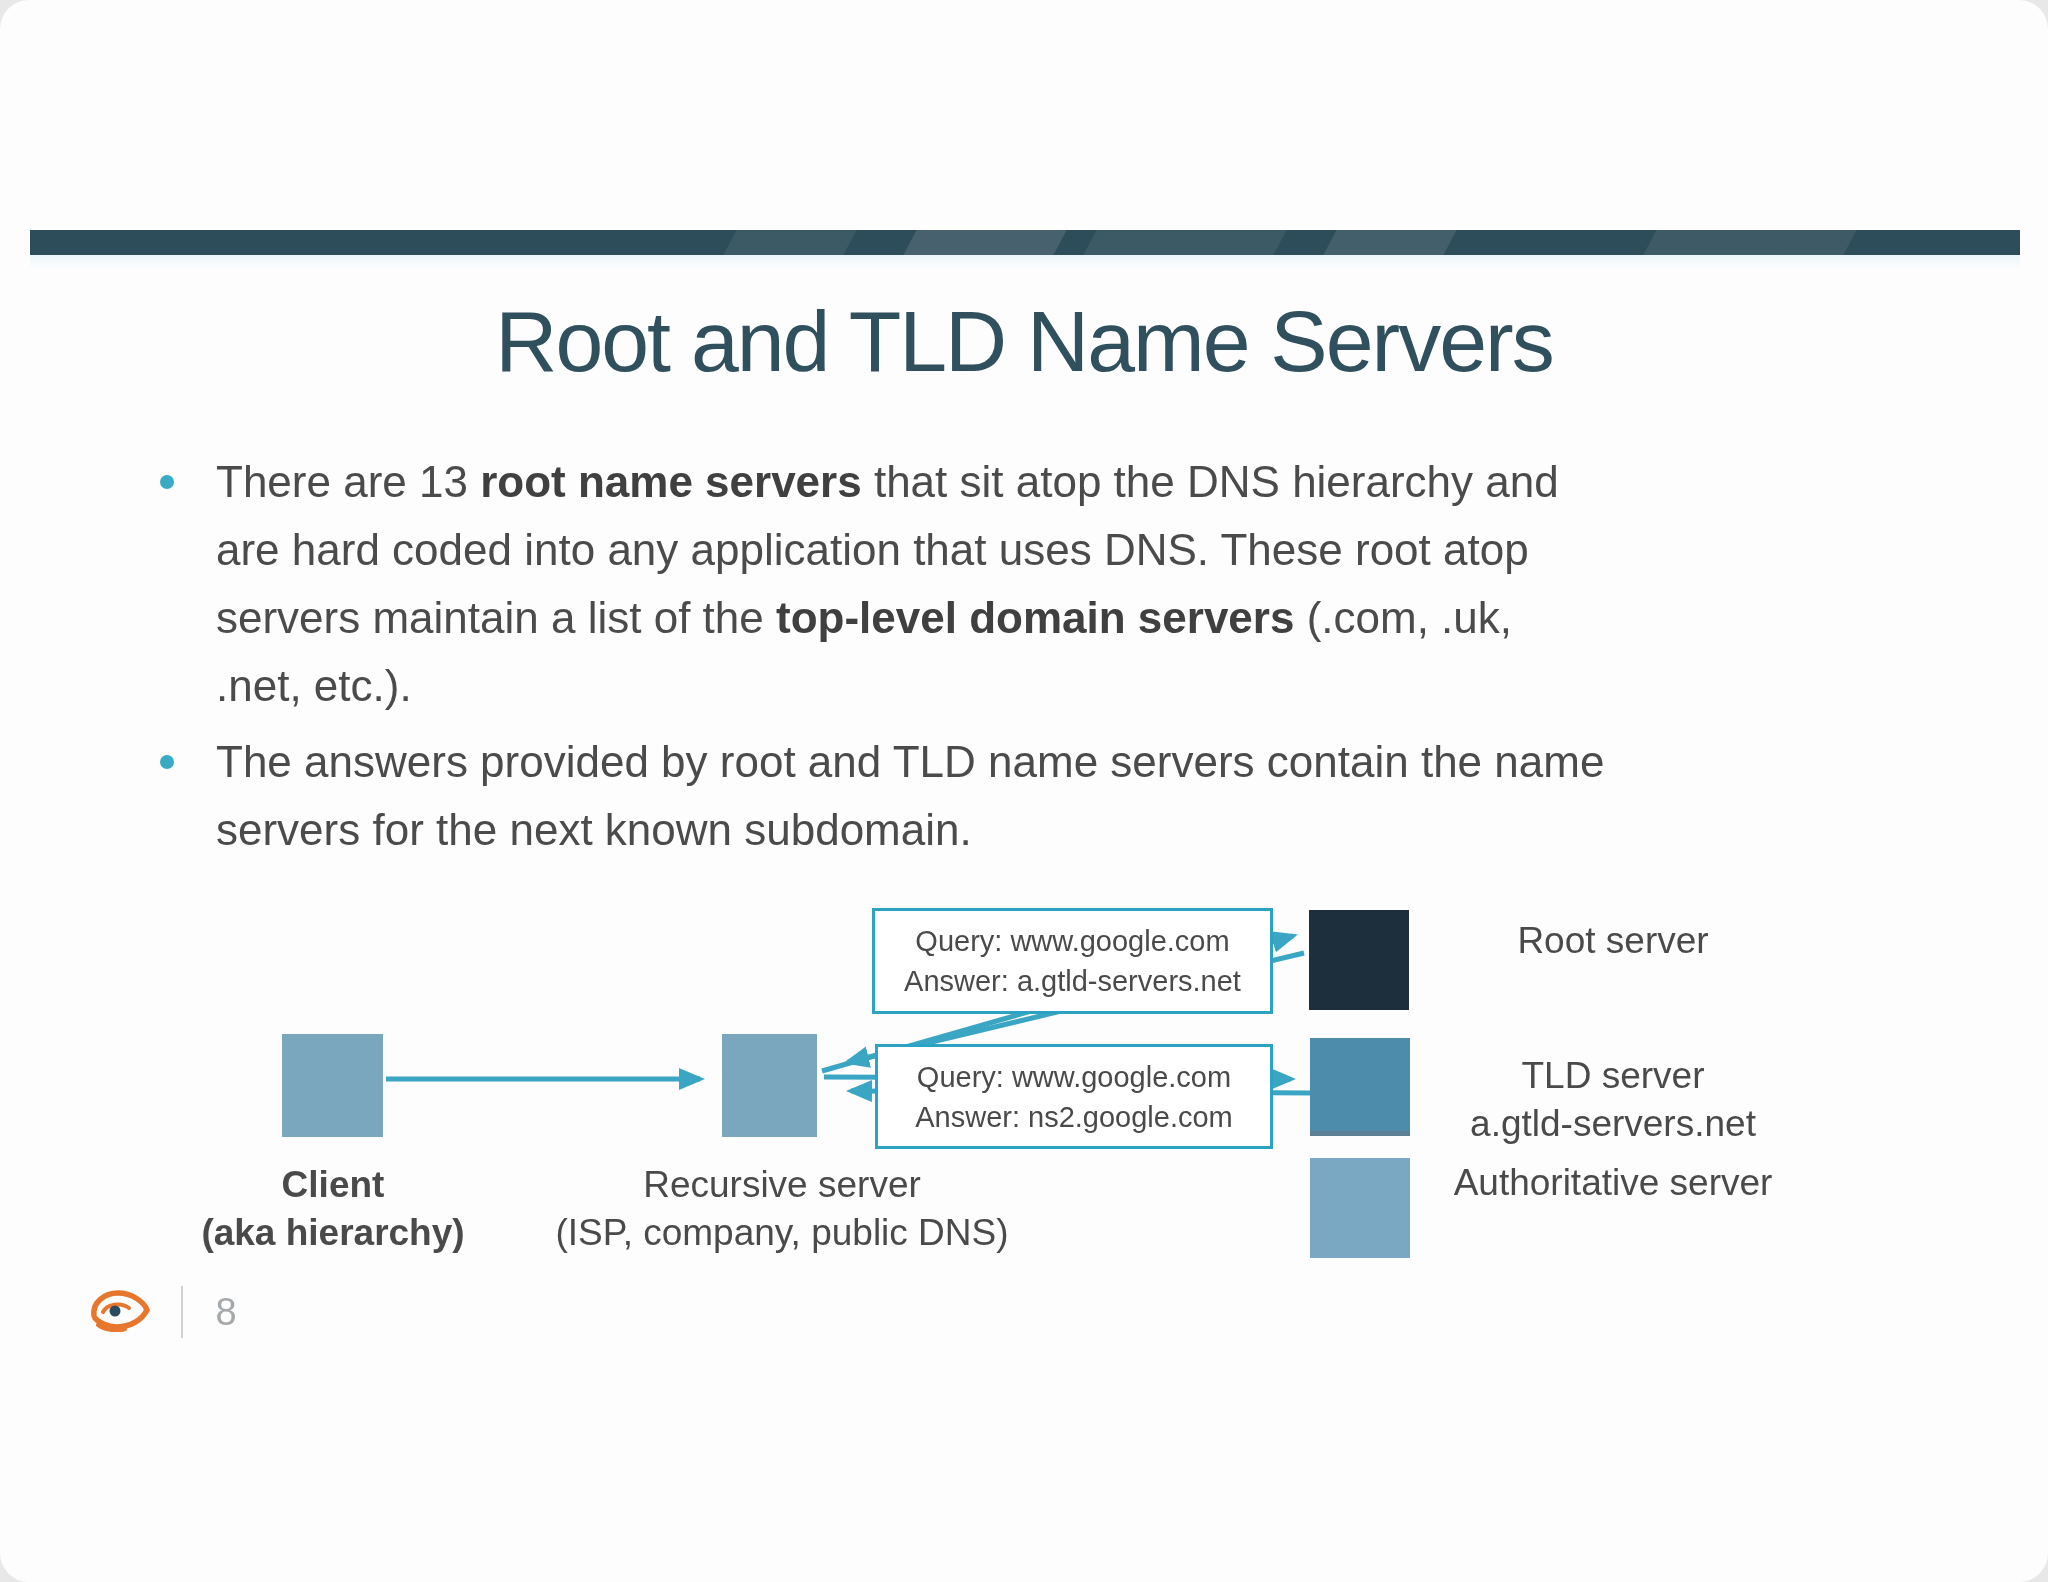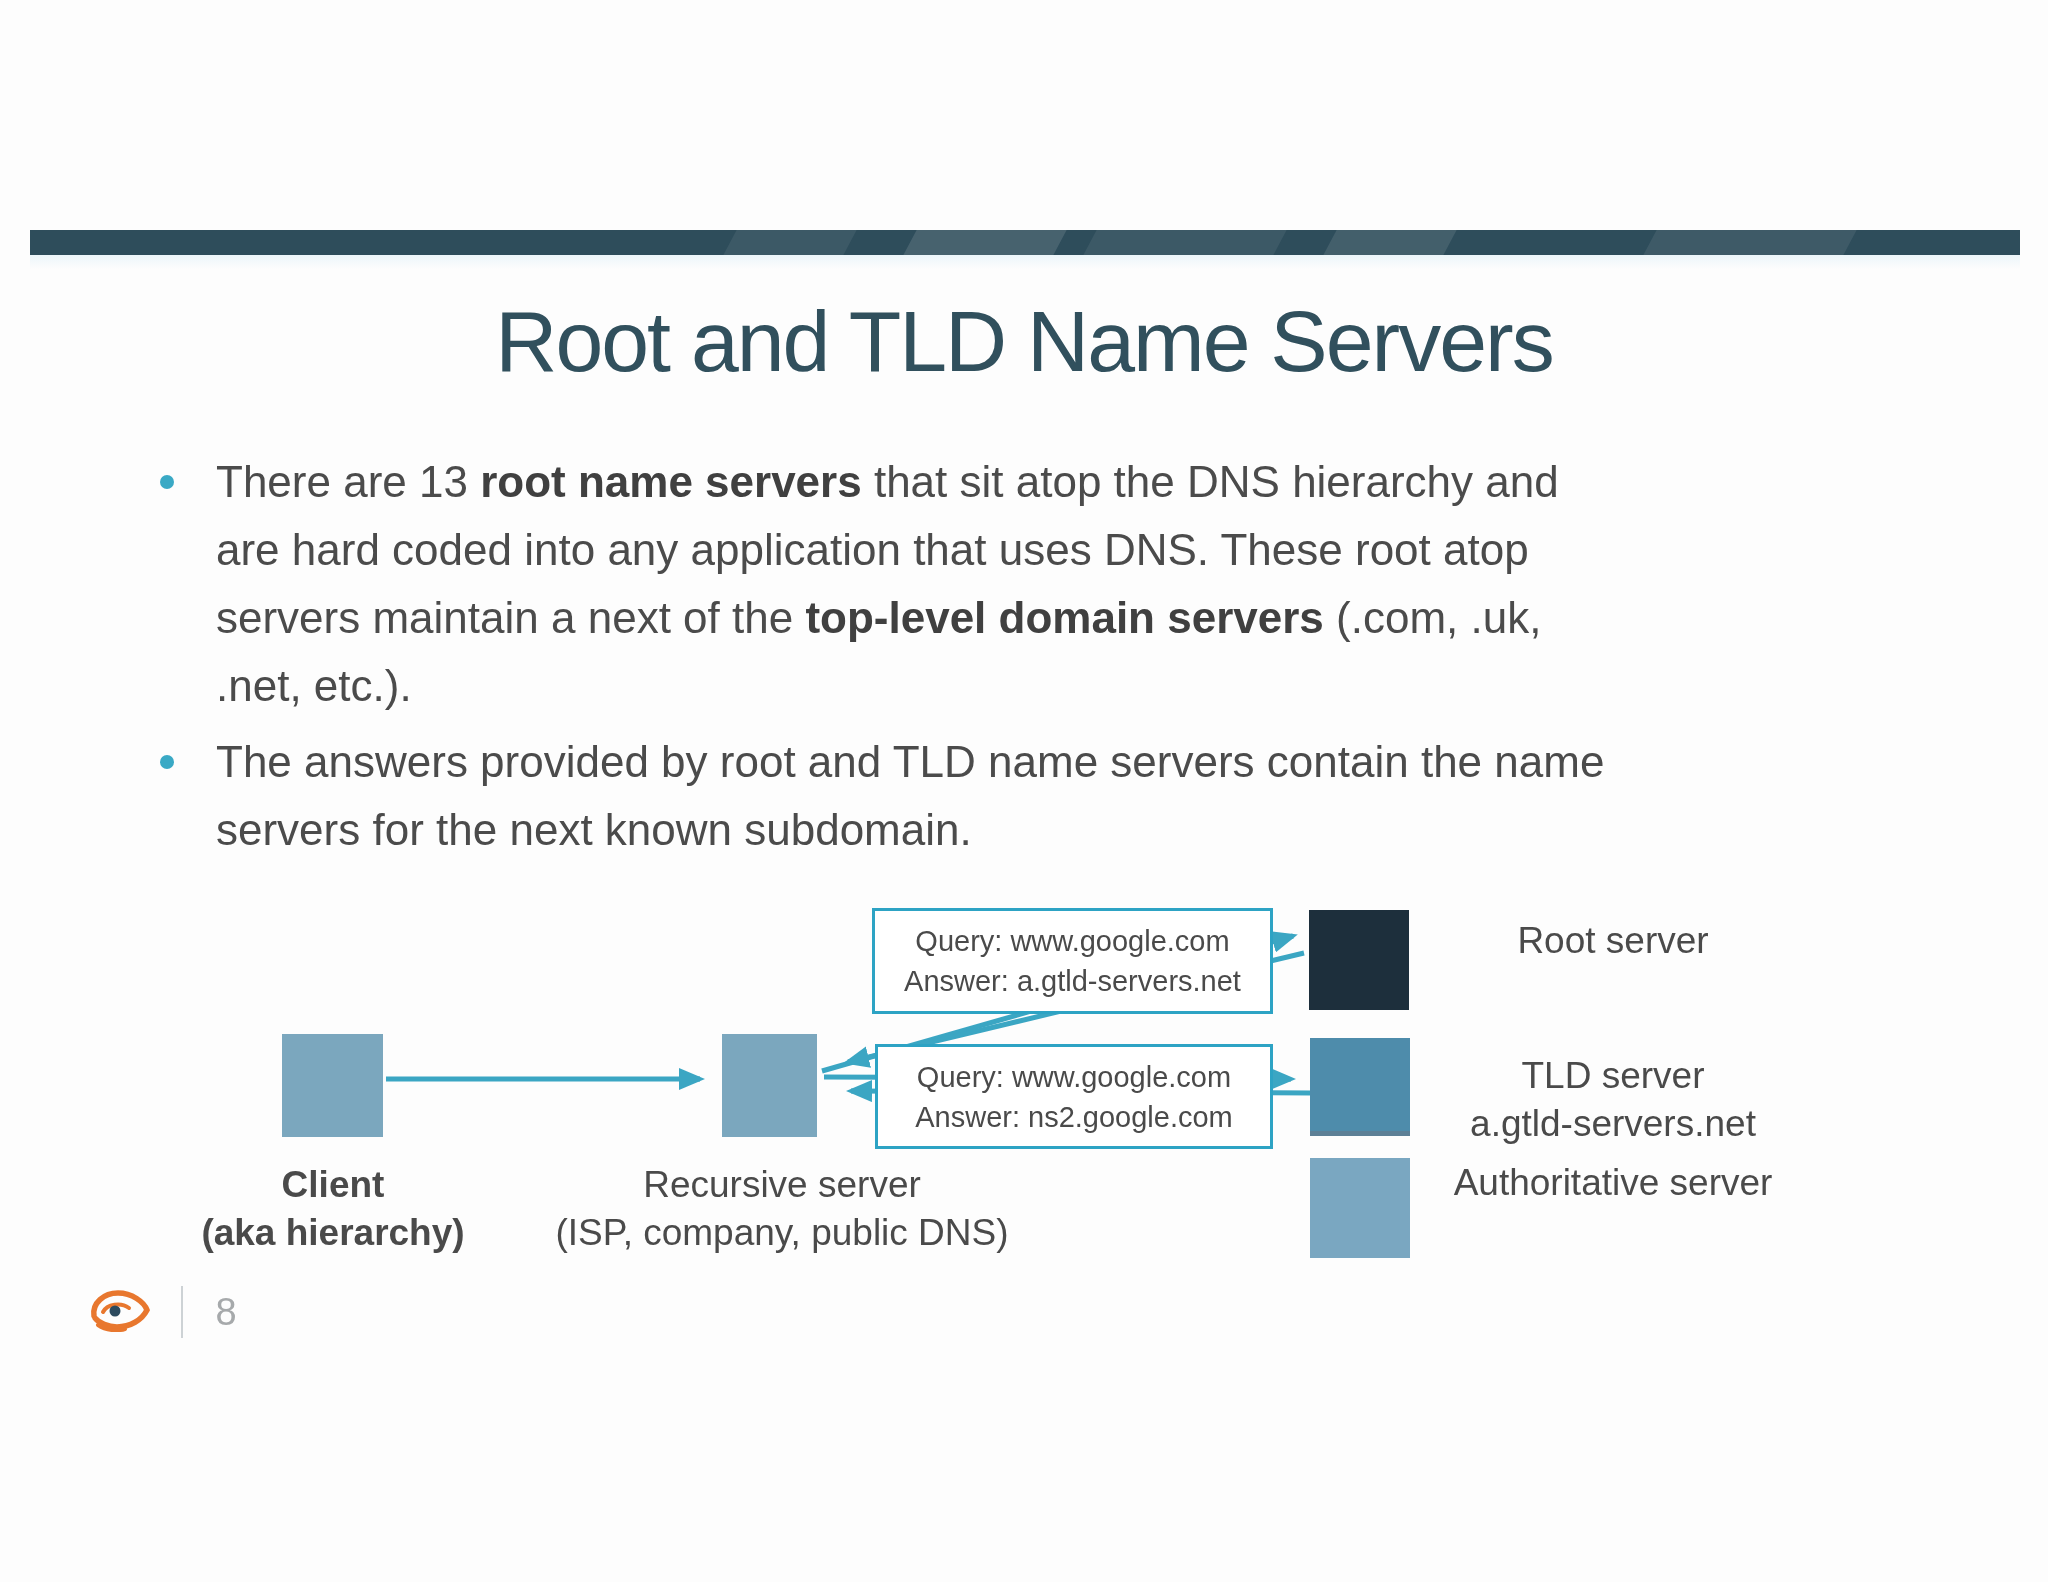--- a/index.html
+++ b/index.html
@@ -1,19 +1,20 @@
 <!DOCTYPE html>
 <html><head>
 <meta charset="utf-8">
 <style>
   html,body{margin:0;padding:0;background:#e8e8e8;}
   .slide{
     position:relative; width:2048px; height:1582px;
     background:#fdfdfd; overflow:hidden;
     font-family:"Liberation Sans", sans-serif;
+    border-radius:29px;
   }
   
   .topbar{position:absolute; left:30px; top:230px; width:1990px; height:25px;
     background:#2e4d5b; overflow:hidden;}
   .topbar .seg{position:absolute; top:0; height:100%; transform:skewX(-28deg);}
   .seg1{left:700px; width:120px; background:rgba(255,255,255,0.07);}
   .seg2{left:880px; width:150px; background:rgba(255,255,255,0.12);}
   .seg3{left:1060px; width:190px; background:rgba(255,255,255,0.07);}
   .seg4{left:1300px; width:120px; background:rgba(255,255,255,0.10);}
   .seg5{left:1620px; width:200px; background:rgba(255,255,255,0.08);}
@@ -62,21 +63,21 @@
   </div>
   <div class="bar-glow"></div>
 
   <div class="title">Root and TLD Name Servers</div>
 
   <div class="bullets">
     <div class="bullet">
       <span class="dot"></span>
       <div class="line"><span>There are 13 </span><b>root name servers</b><span> that sit atop the DNS hierarchy and</span></div>
       <div class="line"><span>are hard coded into any application that uses DNS. These root atop</span></div>
-      <div class="line"><span>servers maintain a next of the </span><b>top-level domain servers</b><span> (.com, .uk,</span></div>
+      <div class="line"><span>servers maintain a list of the </span><b>top-level domain servers</b><span> (.com, .uk,</span></div>
       <div class="line"><span>.net, etc.).</span></div>
     </div>
     <div class="bullet">
       <span class="dot"></span>
       <div class="line"><span>The answers provided by root and TLD name servers contain the name</span></div>
       <div class="line"><span>servers for the next known subdomain.</span></div>
     </div>
   </div>
 
   <svg class="arrows" width="2048" height="1582" viewBox="0 0 2048 1582">

